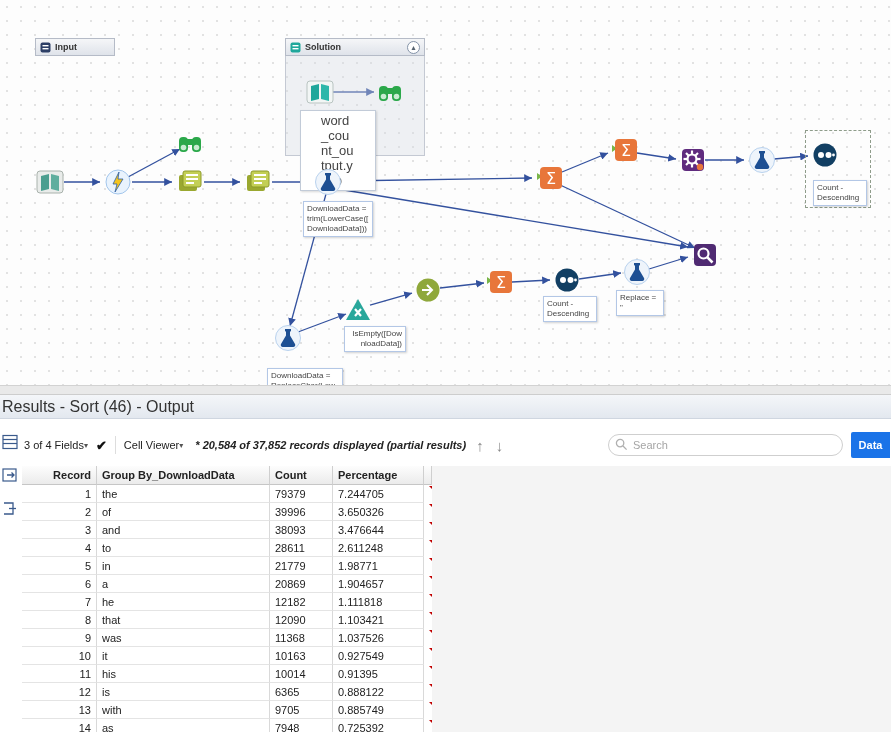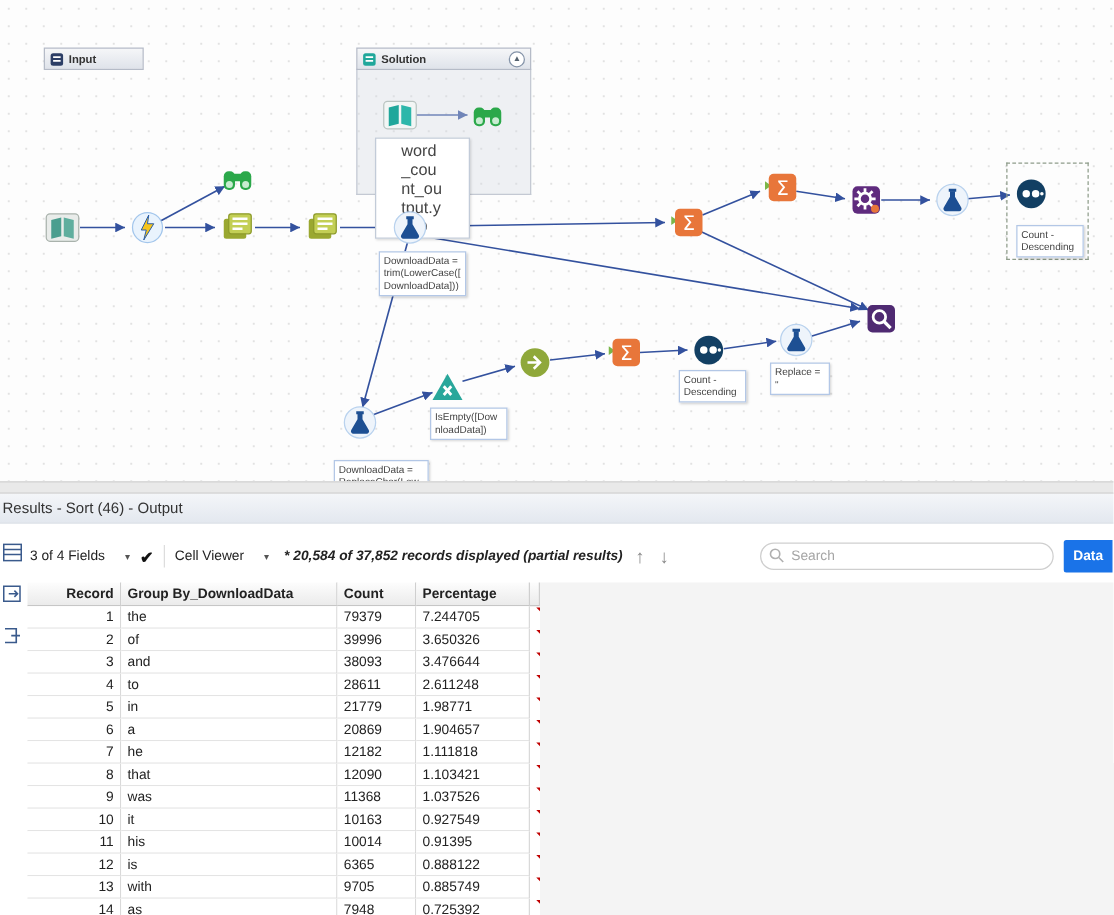--- a/index.html
+++ b/index.html
@@ -24,26 +24,26 @@
   .collapse-btn { margin-left:auto; width:13px; height:13px; border-radius:50%; border:1px solid #8493a8;
     background:#fff; font-size:7px; line-height:11px; text-align:center; color:#55626f; }
   .file-label { position:absolute; background:#fff; border:1px solid #c2cbd8; font-size:13px; color:#444;
     padding:2px 20px; word-wrap:break-word; box-shadow:1px 1px 2px rgba(0,0,0,.15); }
 
   
   .splitter { position:absolute; left:0; top:385px; width:891px; height:10px; background:#e9e9e9;
     border-top:1px solid #d2d2d2; border-bottom:1px solid #cdcdcd; }
   .results-title { position:absolute; left:0; top:395px; width:891px; height:24px;
     background:linear-gradient(#f4f6f9,#e3e8ef); border-bottom:1px solid #cfd6e0;
-    font-size:12px; color:#333; line-height:23px; padding-left:2px; }
+    font-size:16px; color:#333; line-height:23px; padding-left:2px; }
   .results-body { position:absolute; left:0; top:419px; width:891px; height:313px; background:#fff; }
 
   .toolbar { position:absolute; left:24px; top:11px; width:865px; height:30px;
     display:flex; align-items:center; gap:8px; font-size:11px; color:#222; }
-  .dd { display:flex; align-items:center; gap:16px; cursor:default; }
+  .dd { display:flex; align-items:center; gap:0; cursor:default; }
   .caret { font-size:8px; color:#555; }
   .check { font-weight:bold; font-size:13px; color:#111; }
   .vsep { width:1px; height:18px; background:#ddd; }
   .status { font-weight:bold; margin-left:4px; white-space:nowrap;font-style:italic; }
   .nav { color:#8a8a8a; font-size:15px; line-height:15px; padding:0 2px; }
   .search { position:relative; margin-left:auto; width:235px; height:22px; }
   .search input { width:100%; height:100%; border:1px solid #cfcfcf; border-radius:11px;
     padding:0 8px 0 24px; font-size:11px; color:#333; outline:none; font-family:"Liberation Sans",sans-serif; }
   .search input::placeholder { color:#a5a5a5; }
   .search .mag { position:absolute; left:7px; top:4px; width:13px; height:13px; }
@@ -284,21 +284,21 @@
     <div class="tool" style="left:691px; top:241px;">
       <svg viewBox="0 0 28 28">
           <rect x="3" y="3" width="22" height="22" rx="4" fill="#4f2a72"></rect>
           <circle cx="12.5" cy="12.5" r="5" fill="none" stroke="#fff" stroke-width="2.2"></circle>
           <line x1="16.2" y1="16.2" x2="21.5" y2="21.5" stroke="#fff" stroke-width="2.6"></line>
         </svg>
     </div>
 
     <div class="ann" style="left:303px; top:201px; width:70px;">DownloadData = trim(LowerCase([DownloadData]))</div>
     <div class="ann" style="left:267px; top:352px; width:76px;margin-top:16px;">DownloadData = ReplaceChar(LowerCase</div>
-    <div class="ann" style="left:344px; top:326px; width:62px;">IsEmpty([DownloadData])</div>
+    <div class="ann" style="left:344px; top:326px; width:62px;text-align:right;">IsEmpty([DownloadData])</div>
     <div class="ann" style="left:813px; top:180px; width:54px;">Count - Descending</div>
     <div class="ann" style="left:543px; top:296px; width:54px;">Count - Descending</div>
     <div class="ann" style="left:616px; top:290px; width:48px;">Replace = "</div>
   </div>
 
   <div class="splitter"></div>
 
   <div class="results-title">Results - Sort (46) - Output</div>
 
   <div class="results-body">

